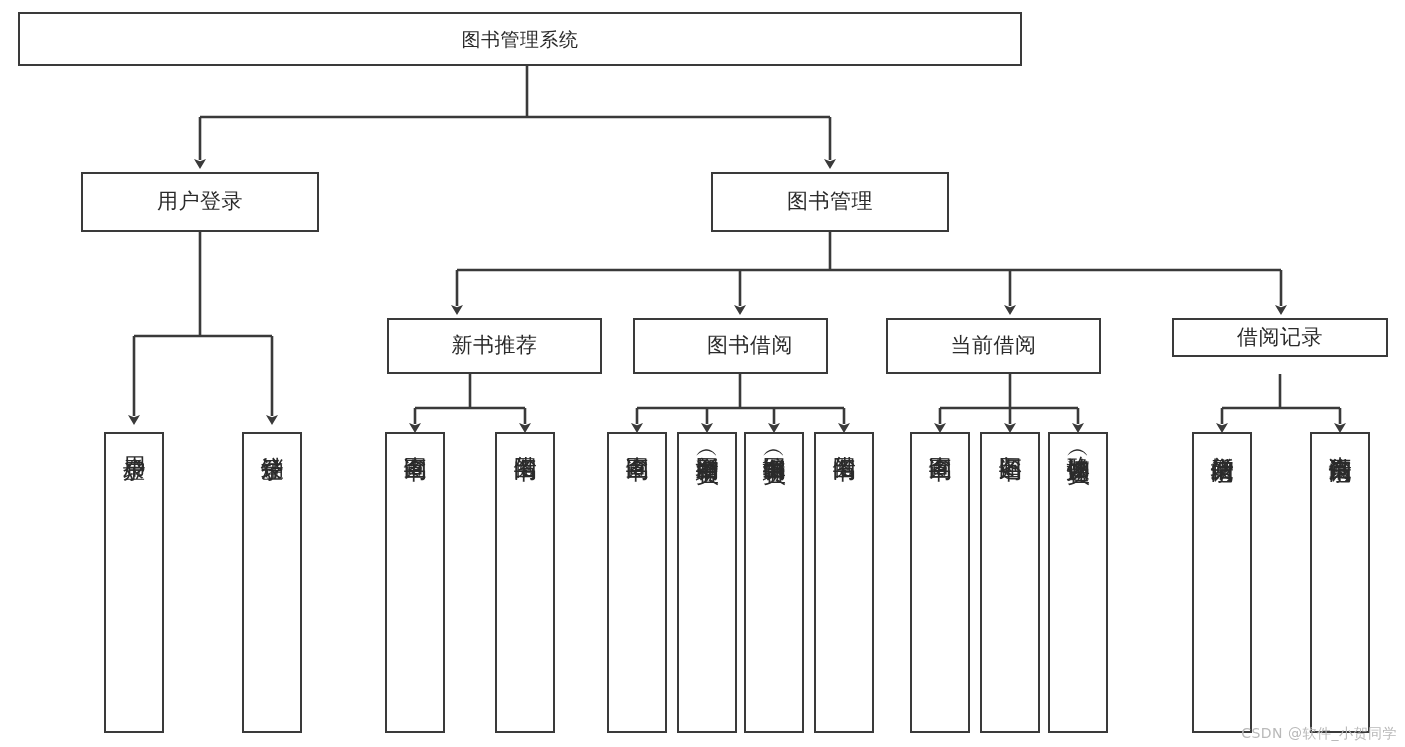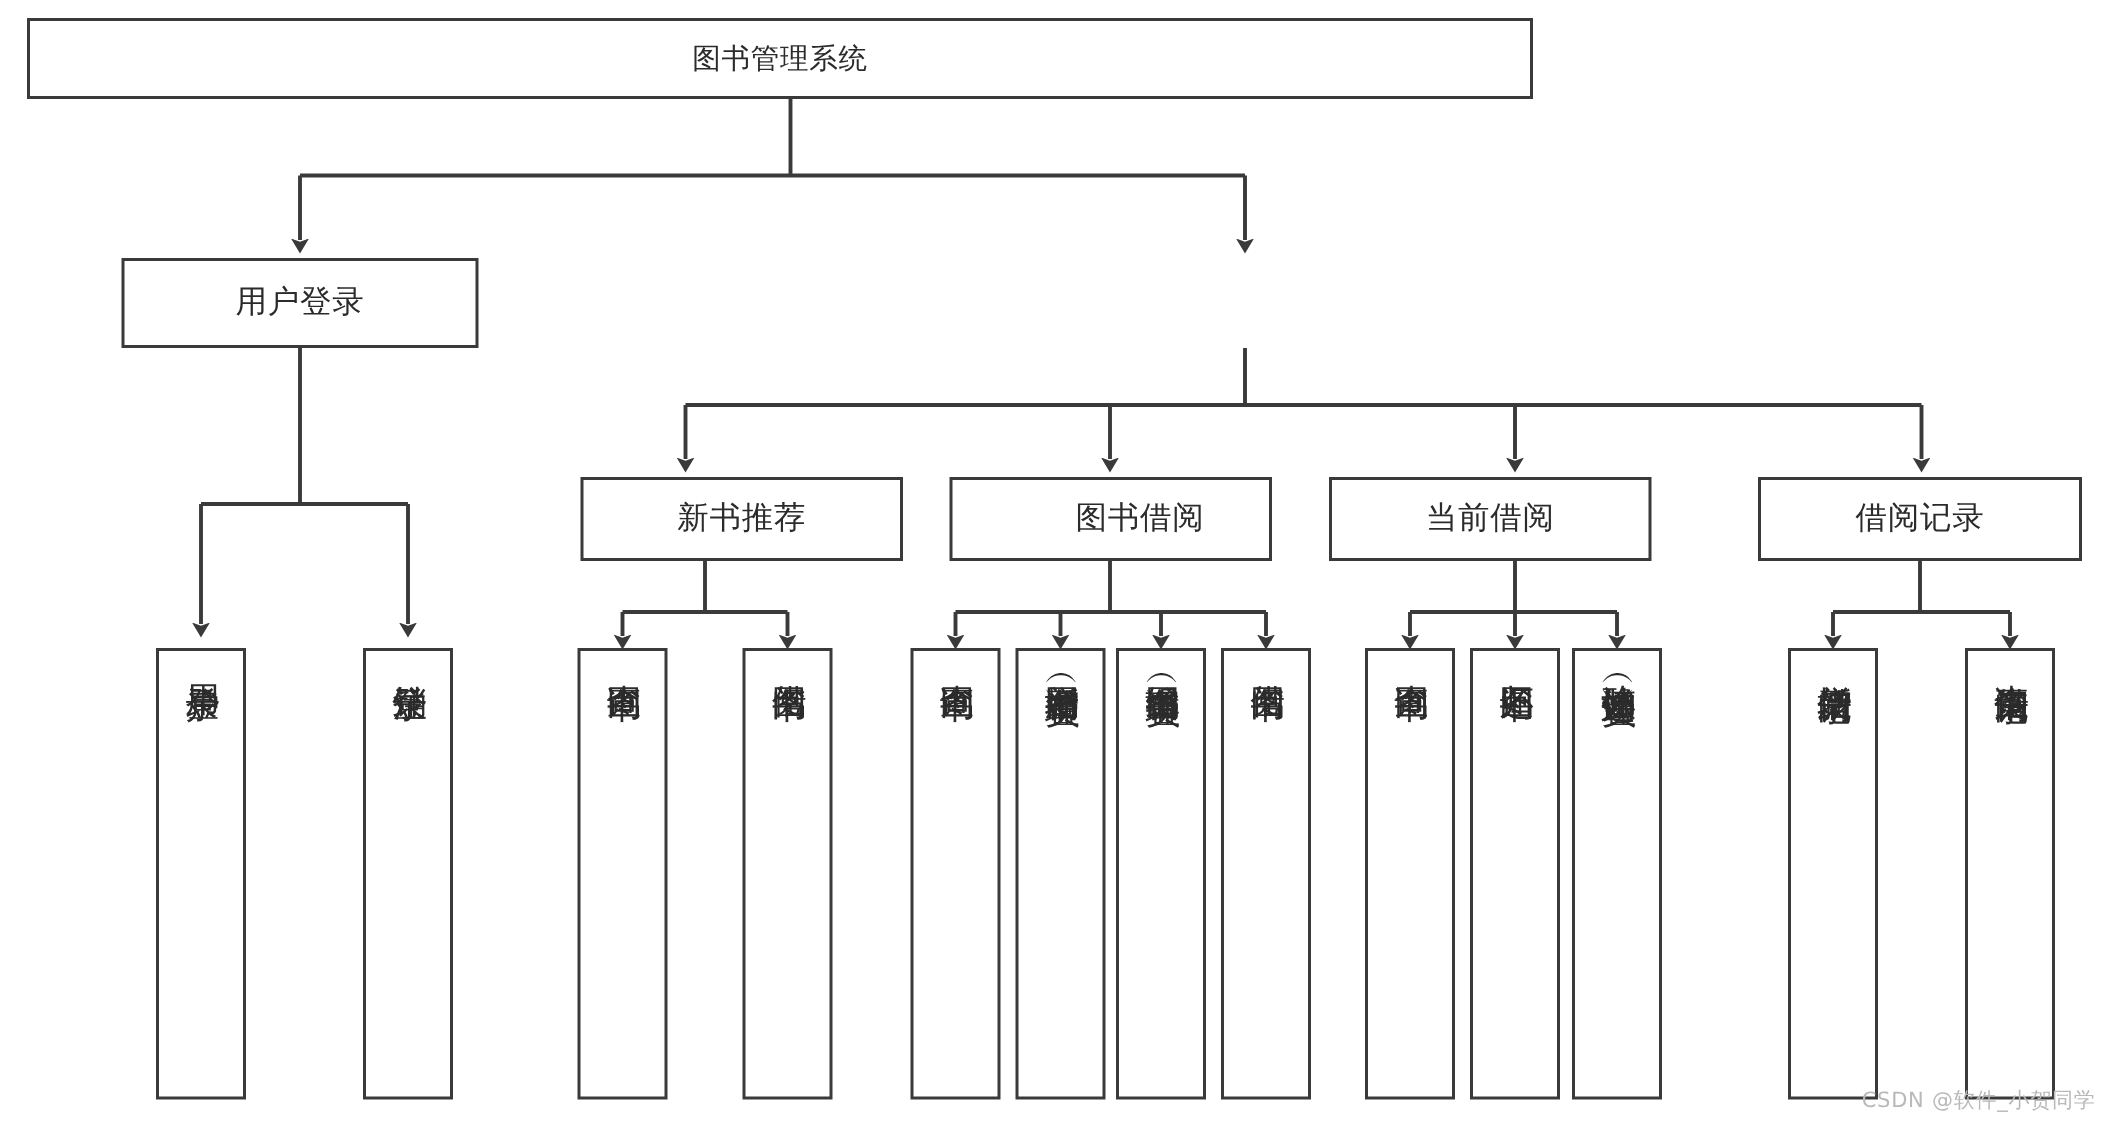--- a/index.html
+++ b/index.html
@@ -130,34 +130,37 @@
   </svg>
 
   <div class="node-box node-h root-box" style="left:18px; top:12px; width:1004px; height:54px;">
     <span class="node-label">图书管理系统</span>
   </div>
 
   <div class="node-box node-h" style="left:81px; top:172px; width:238px; height:60px;">
     <span class="node-label">用户登录</span>
   </div>
 
+  <div class="node-box node-h" style="left:711px; top:172px; width:238px; height:60px;">
+    <span class="node-label">图书管理</span>
+  </div>
 
   <div class="node-box node-h" style="left:363px; top:318px; width:215px; height:56px;margin-left:24px;">
     <span class="node-label">新书推荐</span>
   </div>
 
-  <div class="node-box node-h" style="left:633px; top:318px; width:215px; height:56px;padding-left:39px;">
+  <div class="node-box node-h" style="left:633px; top:318px; width:195px; height:56px;padding-left:39px;">
     <span class="node-label">图书借阅</span>
   </div>
 
   <div class="node-box node-h" style="left:886px; top:318px; width:215px; height:56px;">
     <span class="node-label">当前借阅</span>
   </div>
 
-  <div class="node-box node-h" style="left:1172px; top:318px; width:216px; height:56px;">
+  <div class="node-box node-h" style="left:1172px; top:318px; width:216px; height:39px;">
     <span class="node-label">借阅记录</span>
   </div>
 
   <div class="node-box node-v" style="left:104px; top:432px; width:60px; height:301px;">
     <span class="node-label">用户登录</span>
   </div>
 
   <div class="node-box node-v" style="left:242px; top:432px; width:60px; height:301px;">
     <span class="node-label">注销登录</span>
   </div>

